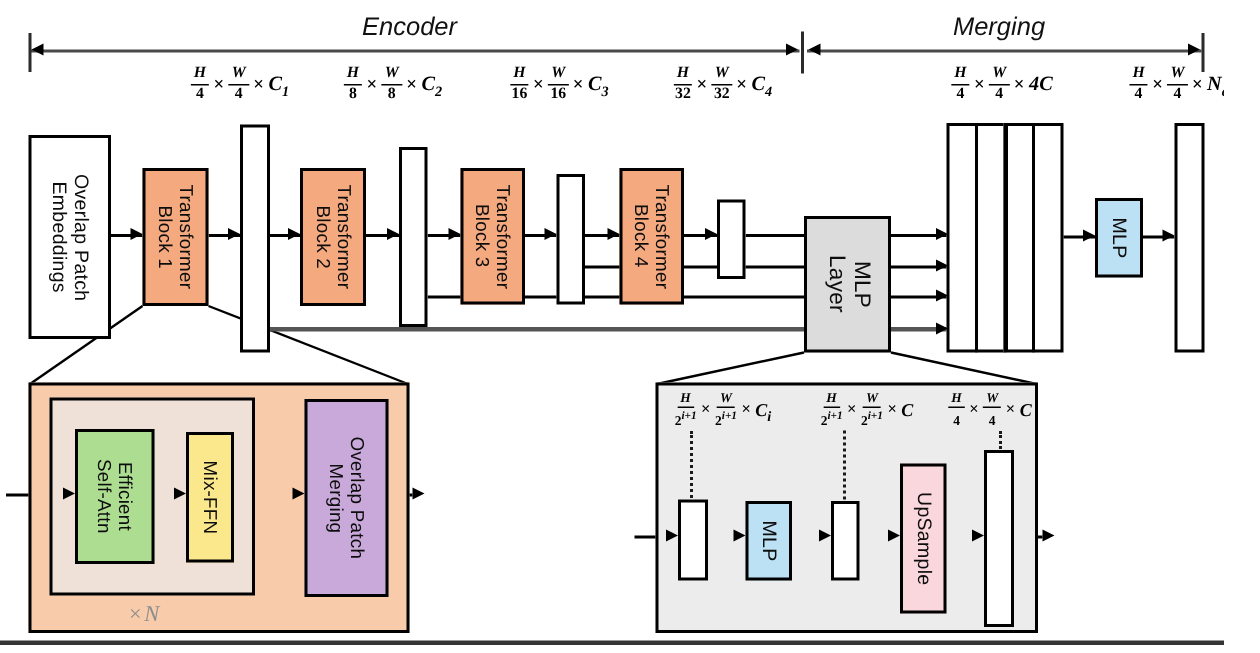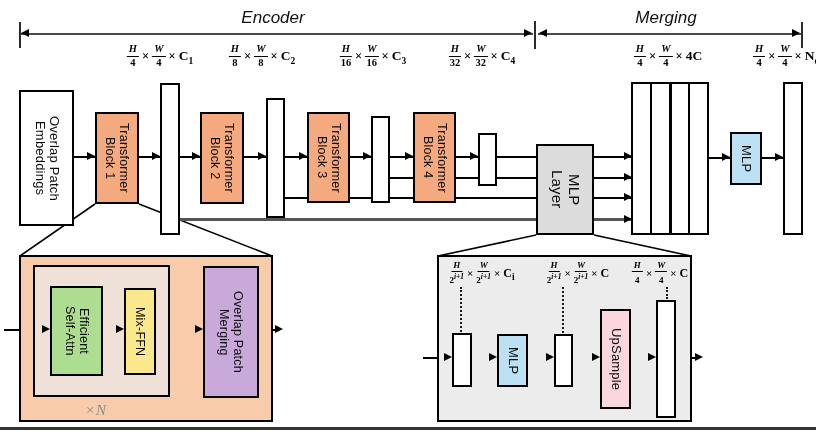--- a/index.html
+++ b/index.html
@@ -17,21 +17,21 @@
   .ahl{position:absolute;width:0;height:0;border-top:4.5px solid transparent;
        border-bottom:4.5px solid transparent;border-right:8.5px solid #000;z-index:3}
   .dim{position:absolute;display:flex;align-items:center;gap:3px;color:#000;
        font-family:"Liberation Serif","DejaVu Serif",serif;font-weight:700;
        transform:translateX(-50%);z-index:3}
   .fr{display:inline-flex;flex-direction:column;align-items:center;line-height:1}
   .fr .n{font-style:italic;font-size:10.5px;border-bottom:1.4px solid #000;padding:0 2px 1px 2px}
   .fr .d{font-size:10.5px;padding-top:1px}
   .fr .d sup{font-size:7.5px;font-style:italic}
   .xx{font-size:12.5px;font-weight:600}
-  .cc{font-size:13.5px}
+  .cc{font-style:italic;font-size:13.5px}
   .cc sub{font-size:9.5px;line-height:0}
   .dim.sm .n,.dim.sm .d{font-size:9px}
   .dim.sm .cc{font-size:12px}
   .dim.sm .xx{font-size:11px}
   .dot{position:absolute;width:0;border-left:2.5px dotted #1a1a1a;z-index:3}
   .hdr{position:absolute;font-size:17px;font-style:italic;font-weight:500;color:#111;
        transform:translateX(-50%);z-index:3}
   .wm{position:absolute;color:#b3b3b3;font-size:16px;letter-spacing:.5px;z-index:6}
   .xn{position:absolute;font-family:"Liberation Serif","DejaVu Serif",serif;font-style:italic;
       color:#8d8d8d;font-size:15px;z-index:3;letter-spacing:1px}

